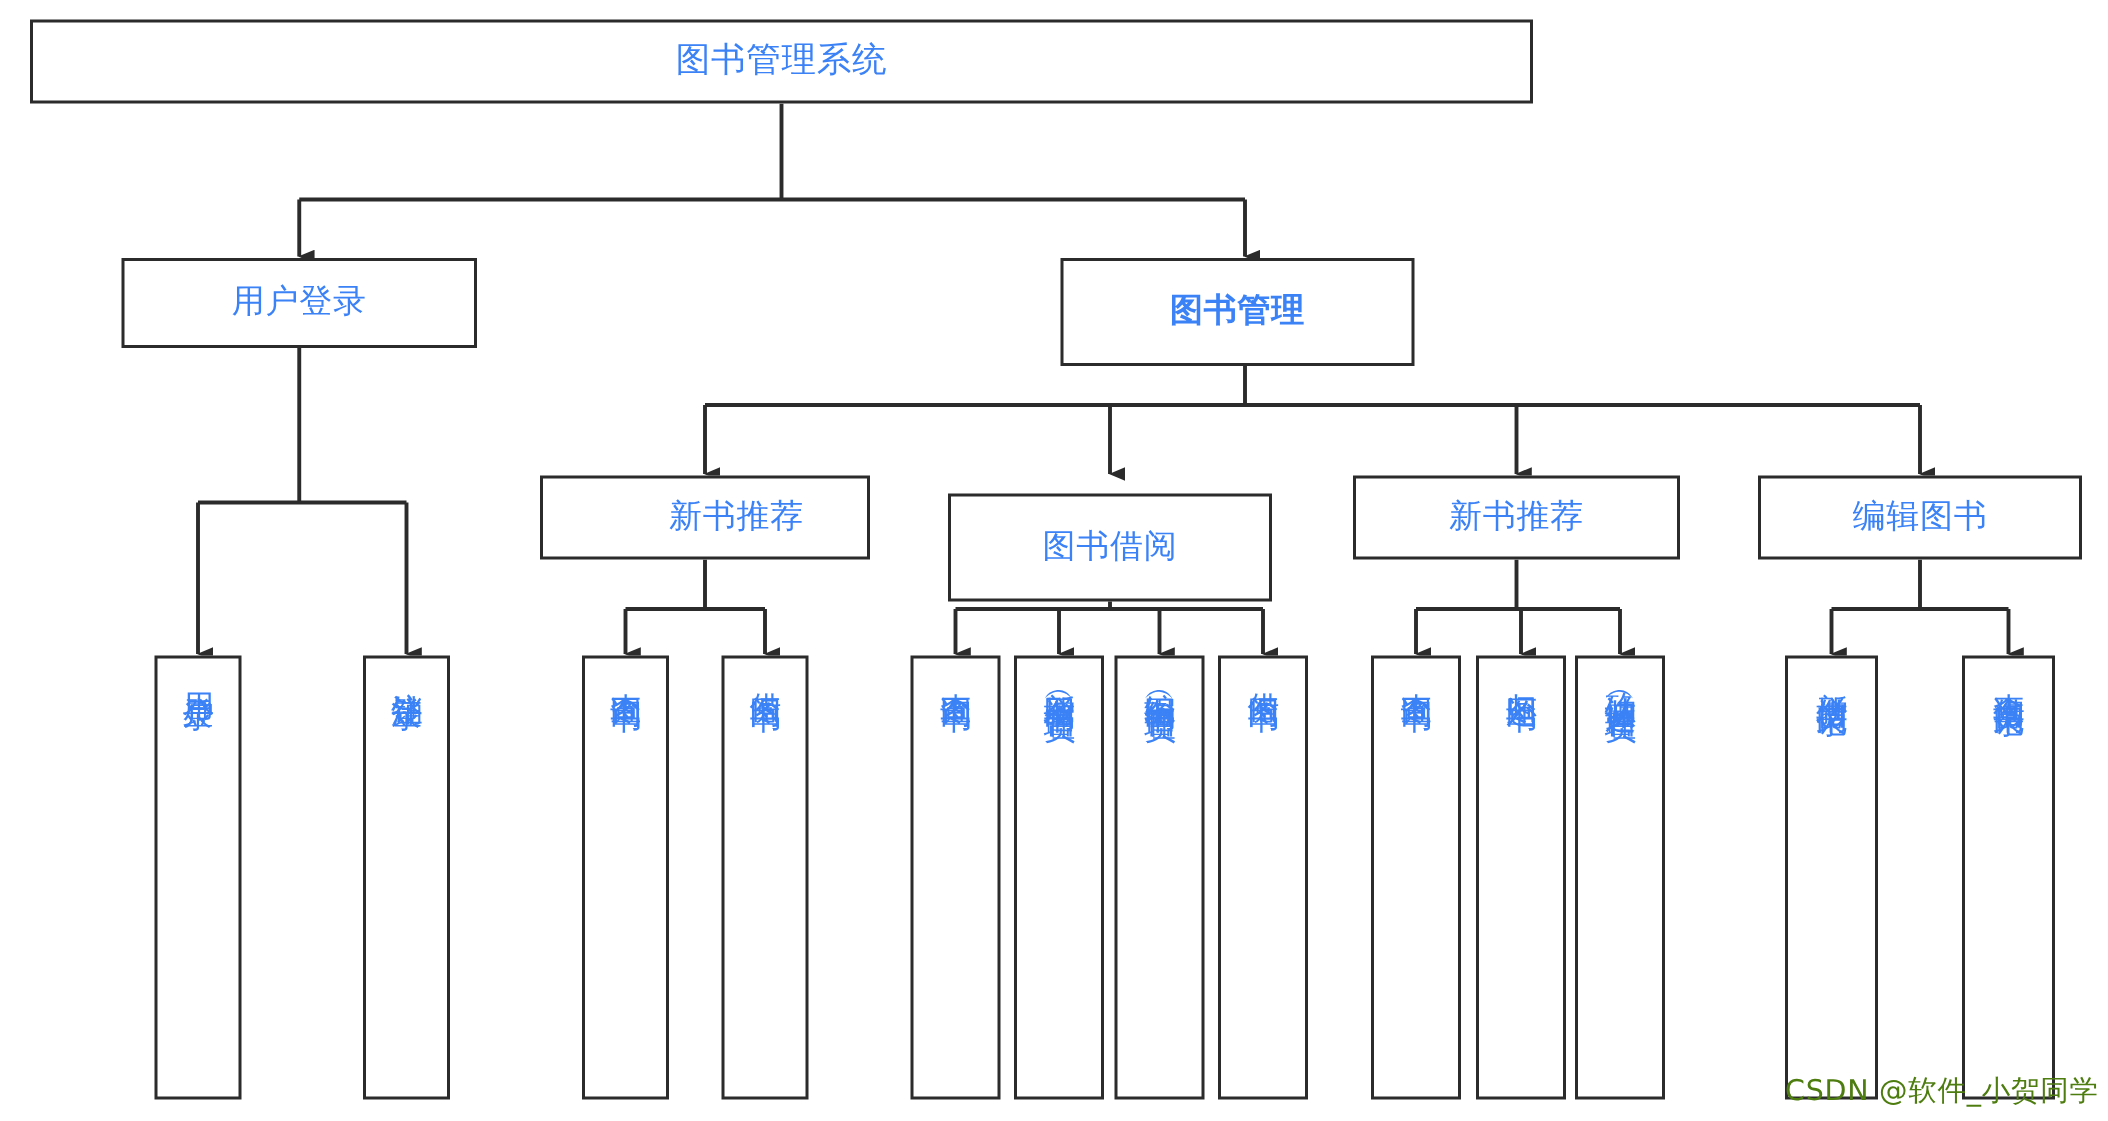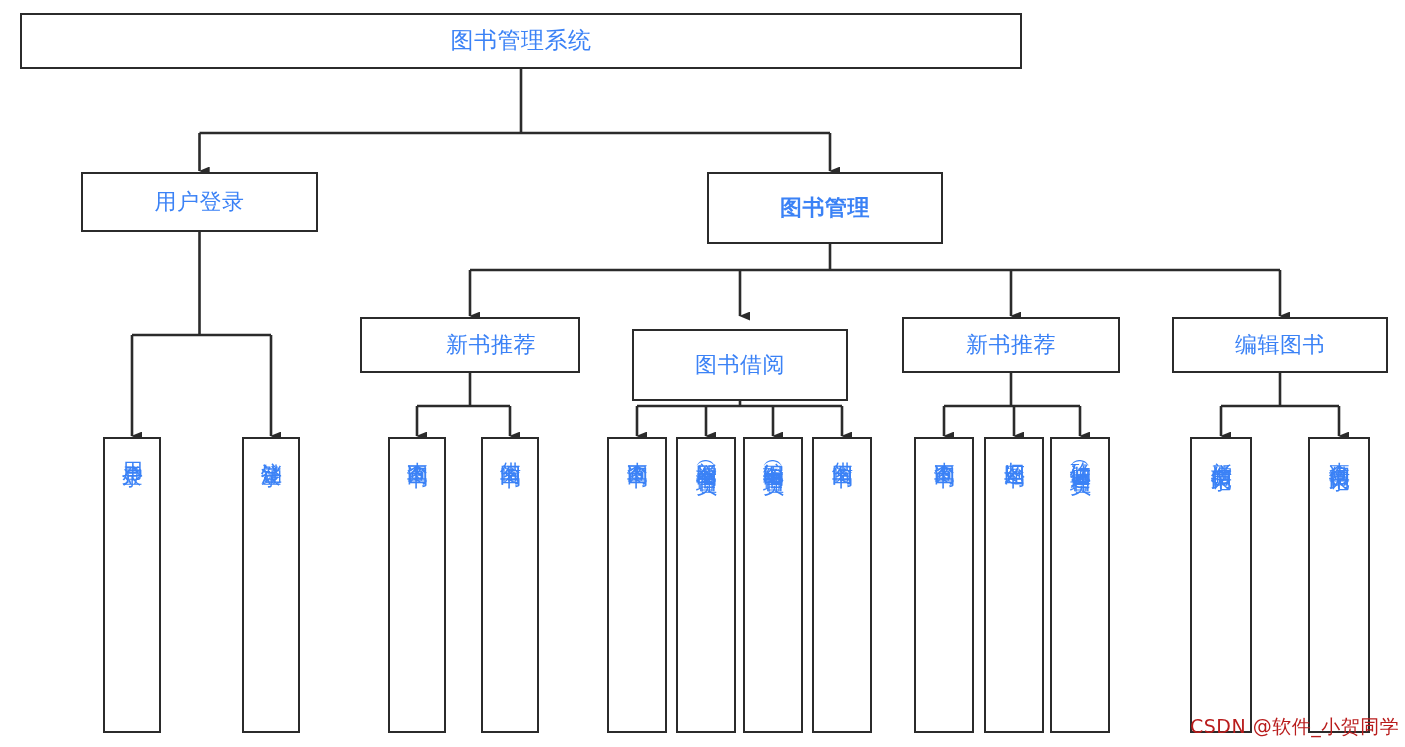--- a/index.html
+++ b/index.html
@@ -169,15 +169,15 @@
         <span class="node-label">确认归还（管理员）</span>
       </div>
       <div class="node-box vertical" style="left: 1190px; top: 437px; width: 62px; height: 296px;">
         <span class="node-label">新增借阅记录</span>
       </div>
       <div class="node-box vertical" style="left: 1308px; top: 437px; width: 62px; height: 296px;">
         <span class="node-label">查询借阅记录</span>
       </div>
     </div>
 
-  <div class="watermark" style="left: 1190px; top: 714px; color: #b91c1c;">CSDN @软件_小贺同学</div>
+  <div class="watermark" style="left: 1190px; top: 714px; color: #4d7c0f;">CSDN @软件_小贺同学</div>
 
 </div>
 
 </body></html>

